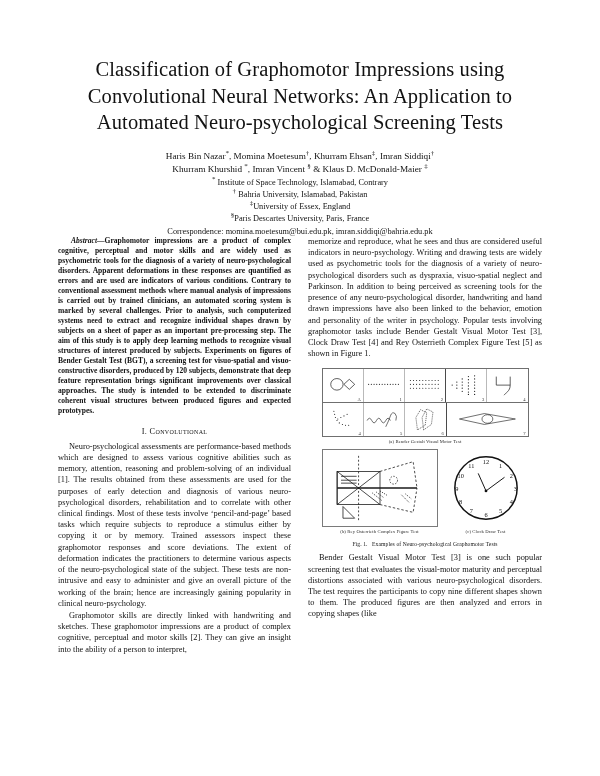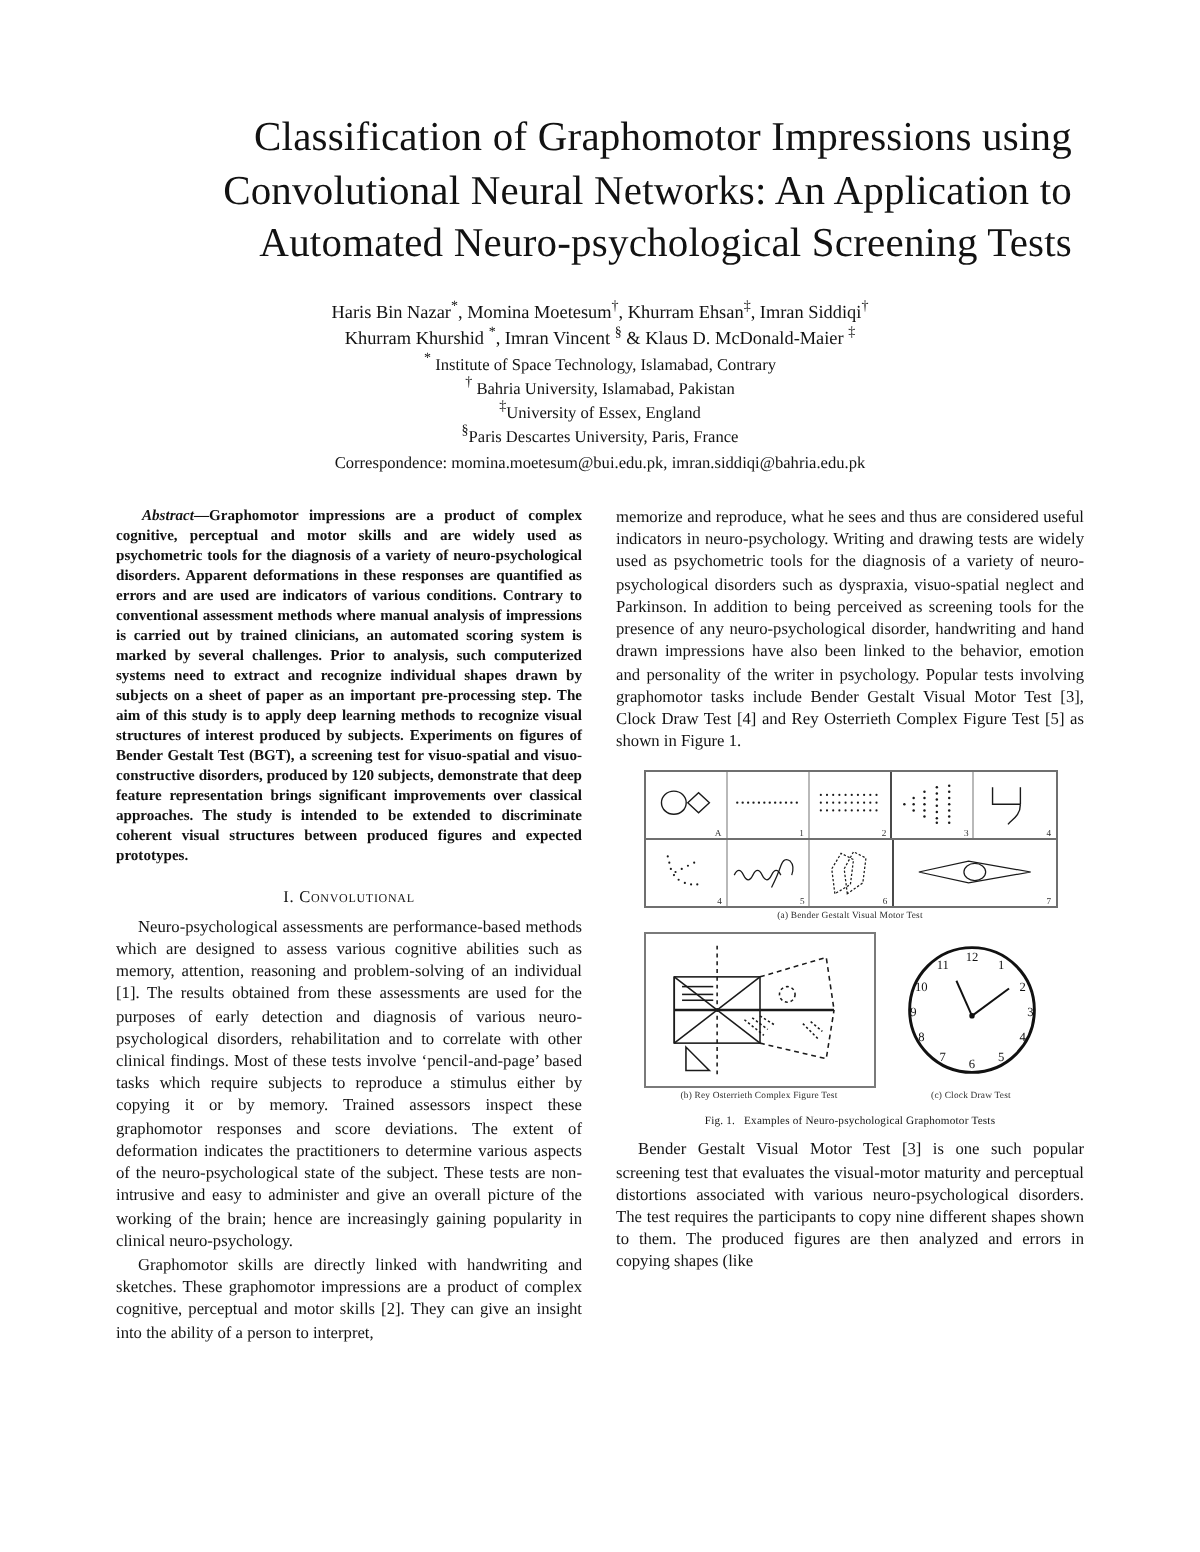--- a/index.html
+++ b/index.html
@@ -13,21 +13,21 @@
   }
   .page{
     width:600px;height:776px;
     box-sizing:border-box;
     padding:56px 58px 10px 58px;
     position:relative;
   }
 
   
   .title{
-    text-align:right;
+    text-align:center;
     font-size:20.5px;
     line-height:1.30;
     font-weight:400;
     letter-spacing:0.1px;
     margin:0 0 14px 0;
     padding:0 6px;
   }
   .title .tl{display:block;}
 
   
@@ -46,21 +46,20 @@
   }
   .affil .affline{display:block;}
   .corr{
     text-align:center;
     font-size:8.3px;
     margin-top:1.5px;
   }
 
   
   .cols{
-    margin-top:17px;
     display:flex;
     gap:17px;
     align-items:flex-start;
   }
   .col{width:234px;}
 
   p{margin:0;}
   .abstract{
     font-size:7.55px;
     line-height:1.325;

